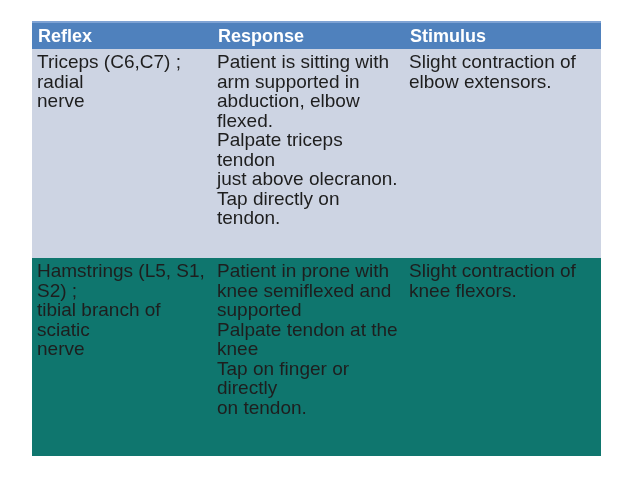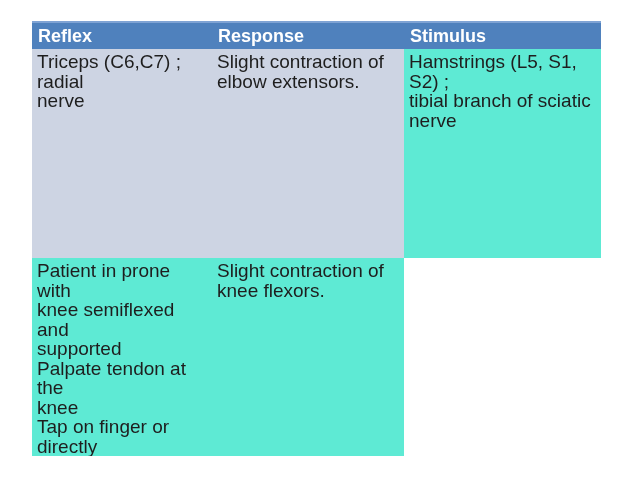--- a/index.html
+++ b/index.html
@@ -39,34 +39,40 @@
   .td {
     font-size: 19px;
     line-height: 19.5px;
     color: #1e1e1e;
     padding: 3px 6px 3px 5px;
     white-space: pre-line;
     box-sizing: border-box;
     overflow: hidden;
   }
   .row-odd  { background: #cdd4e3; }
-  .row-even { background: #5eead4; }
+  .row-even { background: #0f766e; }
 </style>
 </head>
 <body>
 
 <div class="page">
   <div class="reflex-table">
 
     <div class="th">Reflex</div>
     <div class="th">Response</div>
     <div class="th">Stimulus</div>
 
     <div class="td row-odd">Triceps (C6,C7) ; radial
 nerve</div>
+    <div class="td row-odd">Patient is sitting with
+arm supported in
+abduction, elbow flexed.
+Palpate triceps tendon
+just above olecranon.
+Tap directly on tendon.</div>
     <div class="td row-odd">Slight contraction of
 elbow extensors.</div>
 
     <div class="td row-even">Hamstrings (L5, S1, S2) ;
 tibial branch of sciatic
 nerve</div>
     <div class="td row-even">Patient in prone with
 knee semiflexed and
 supported
 Palpate tendon at the

